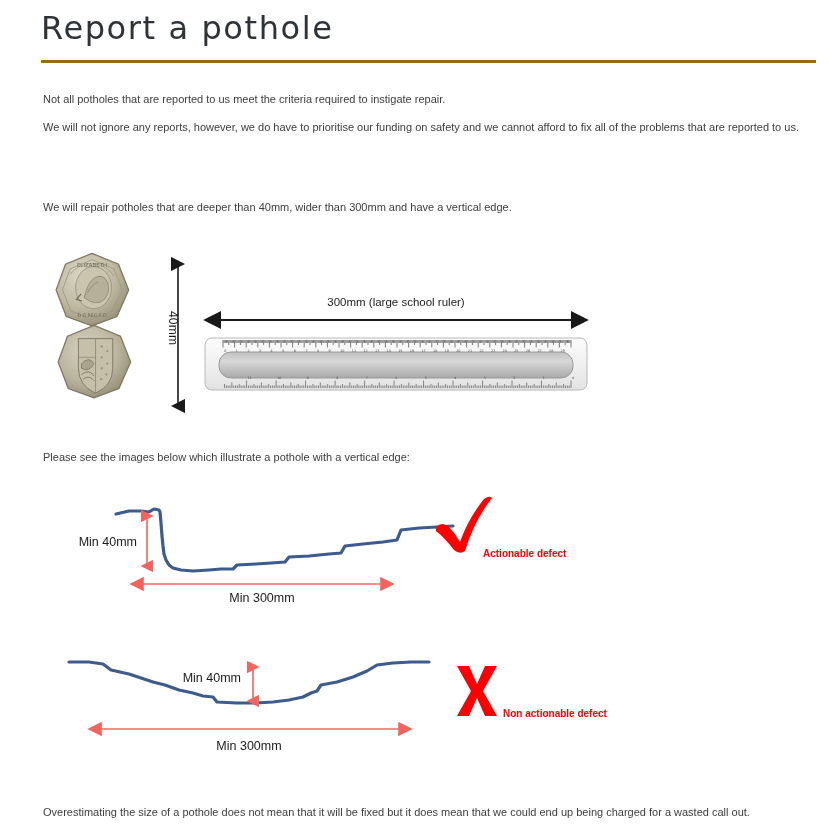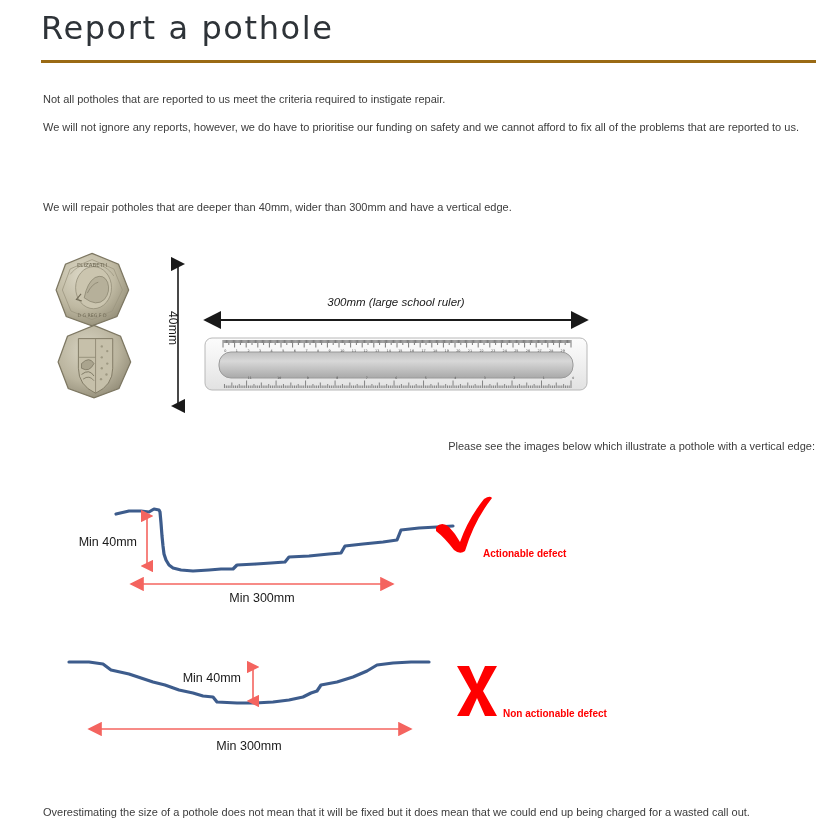--- a/index.html
+++ b/index.html
@@ -43,21 +43,21 @@
     position: absolute;
     left: 43px;
     font-size: 11px;
     line-height: 27px;
     color: #3c3c3c;
     width: 772px;
   }
   .p1 { top: 86px; }
   .p2 { top: 114px; }
   .p3 { top: 175px; margin-top: 19px; }
-  .p4 { top: 433px; text-align: right; }
+  .p4 { top: 444px; }
   .p5 { top: 799px; }
 
   
   .fig-coins {
     position: absolute;
     left: 41px;
     top: 248px;
     width: 560px;
     height: 175px;
   }
@@ -96,21 +96,20 @@
     height: 105px;
   }
   .ruler-caption {
     position: absolute;
     left: 0;
     top: 0;
     width: 390px;
     text-align: center;
     font-size: 11.5px;
     color: #1a1a1a;
-    font-style: italic;
   }
 
   
   .fig-defect-1 {
     position: absolute;
     left: 41px;
     top: 478px;
     width: 700px;
     height: 130px;
   }

